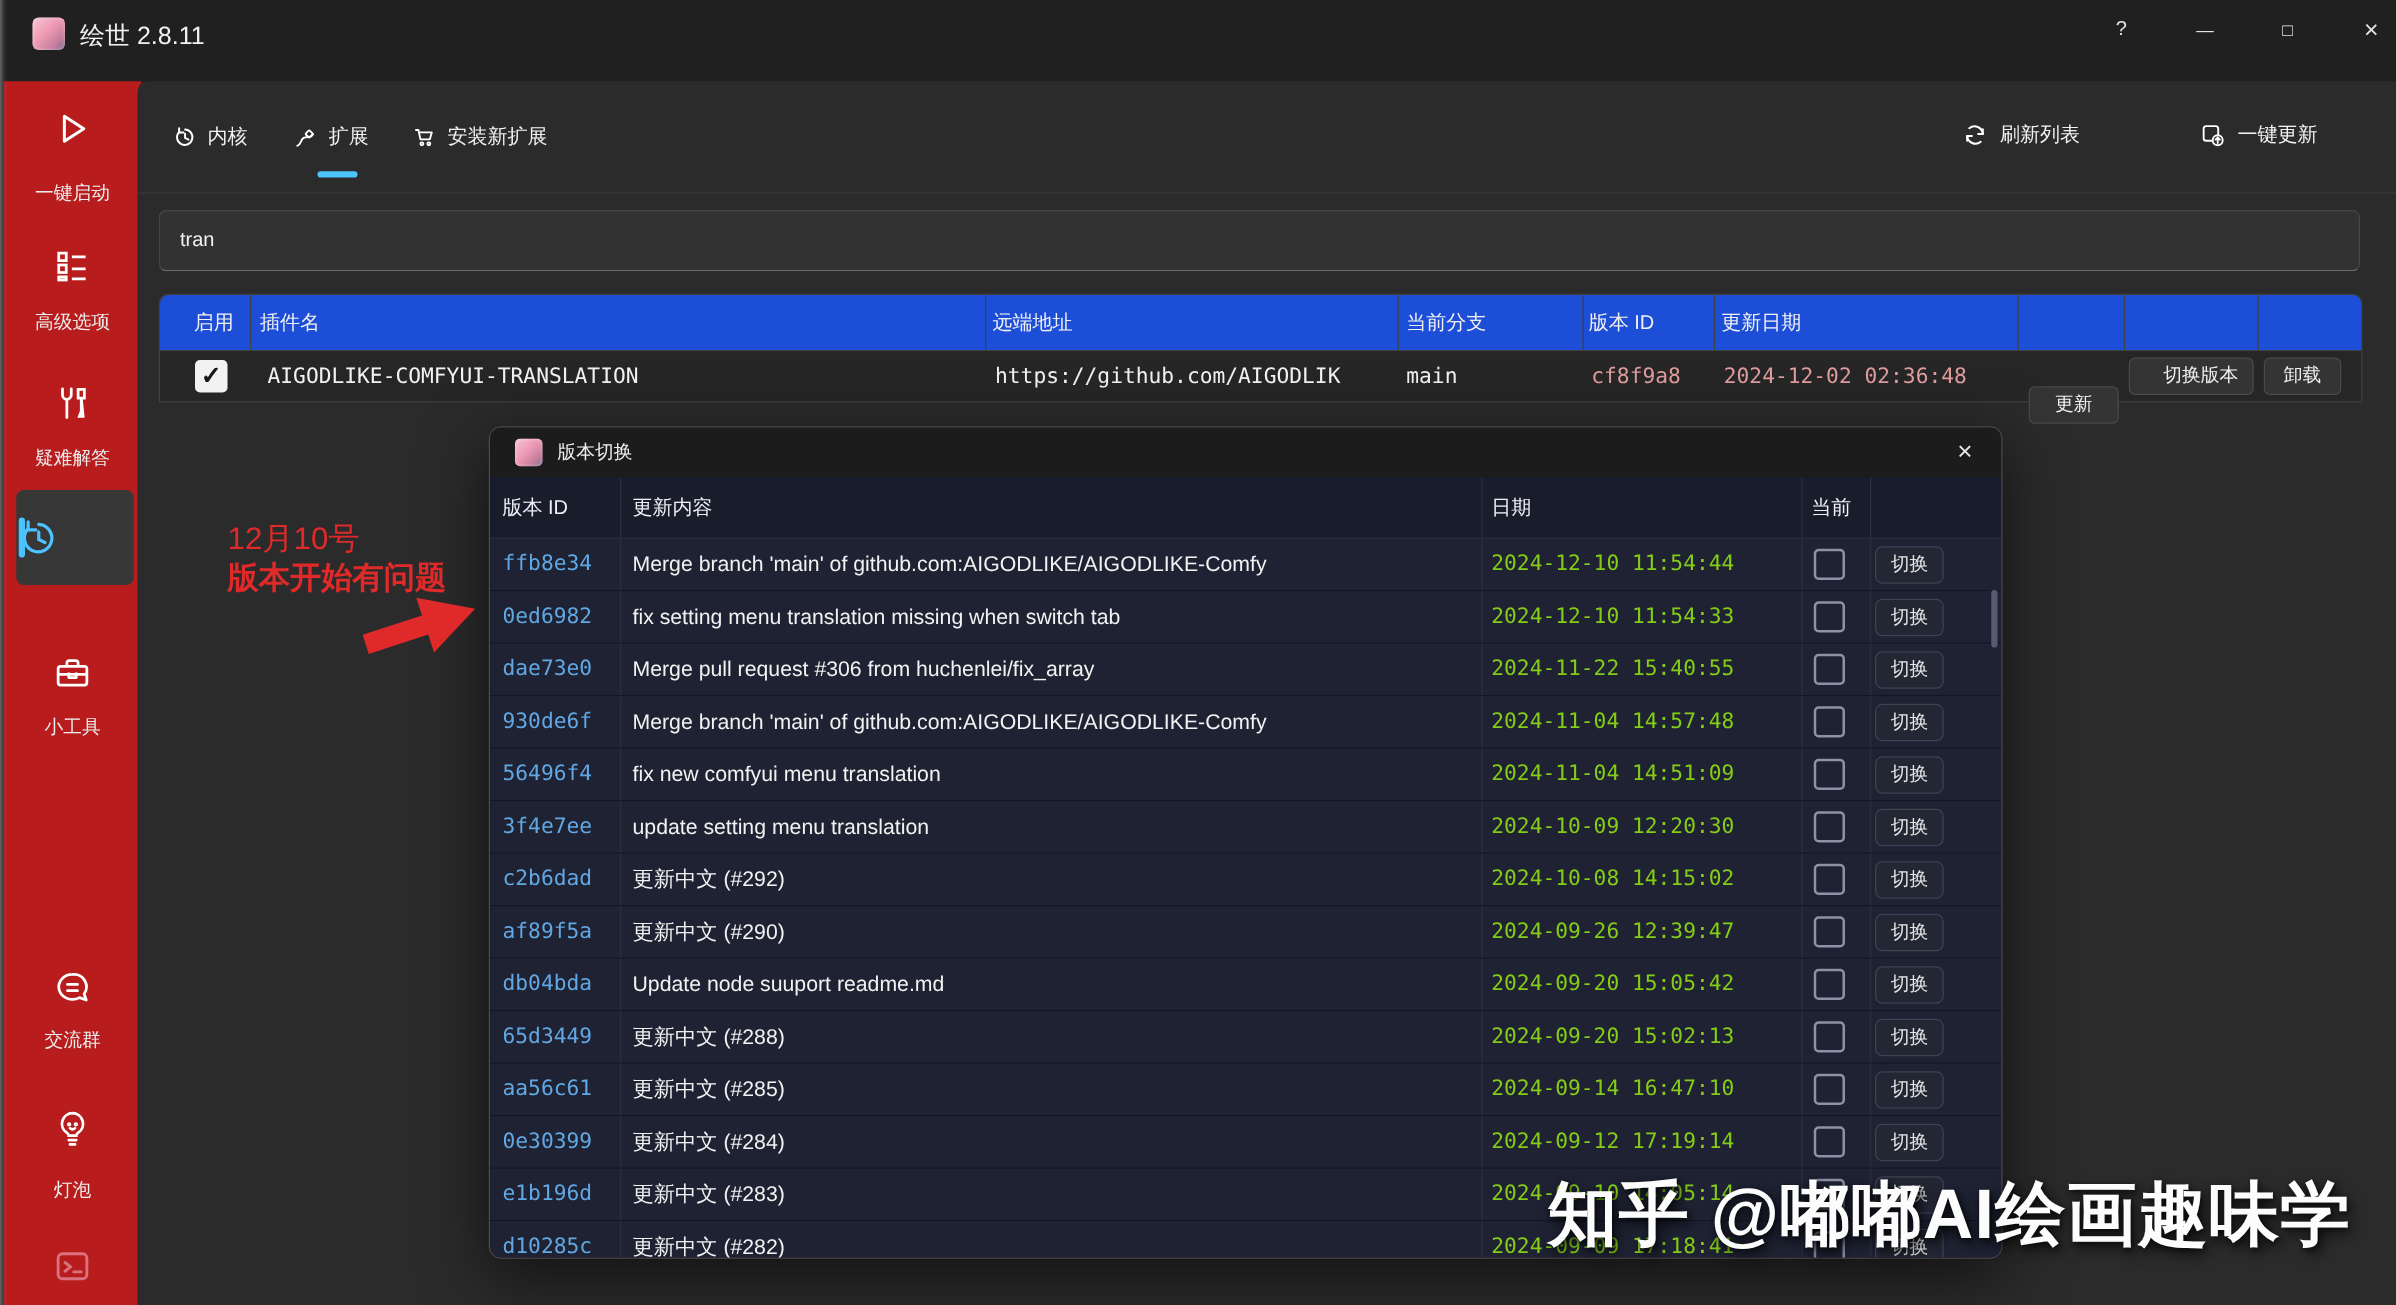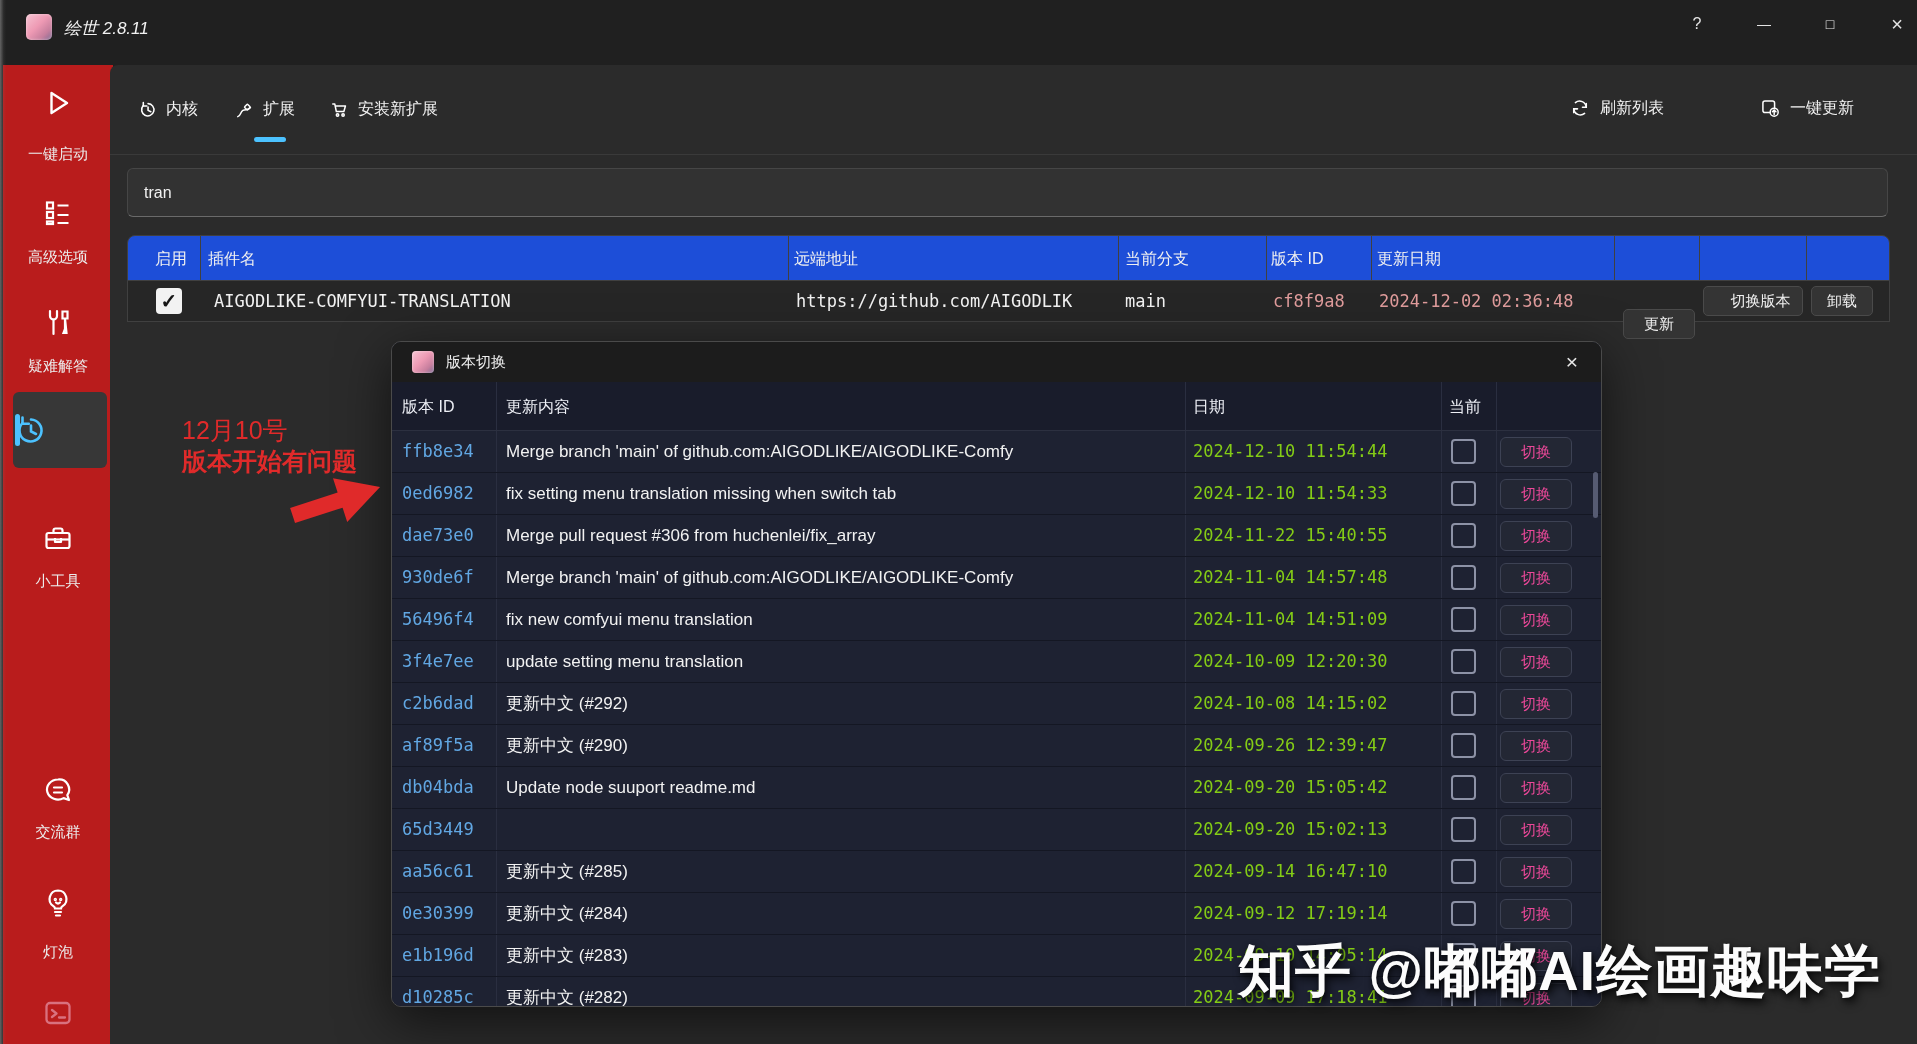--- a/index.html
+++ b/index.html
@@ -4,21 +4,21 @@
 <style>
   html,body{margin:0;padding:0;width:1917px;height:1044px;overflow:hidden;}
   body{background:#202020;font-family:"Liberation Sans",sans-serif;color:#f0f0f0;position:relative;}
   .mono{font-family:"DejaVu Sans Mono",monospace;}
   button{background:none;border:none;color:inherit;font-family:inherit;padding:0;margin:0;cursor:pointer;}
 
   
   #titlebar{position:absolute;left:0;top:0;width:1917px;height:65px;background:#202020;}
   .app-icon{position:absolute;border-radius:5px;background:linear-gradient(135deg,#f6c3d2 0%,#ee9ab4 45%,#c77f9e 75%,#7e6a92 100%);box-shadow:inset 0 0 3px rgba(255,255,255,.5);}
   #tb-icon{left:26px;top:14px;width:26px;height:26px;}
-  #tb-title{position:absolute;left:64px;top:14px;height:30px;line-height:30px;font-size:17px;color:#f2f2f2;font-style:italic;}
+  #tb-title{position:absolute;left:64px;top:14px;height:30px;line-height:30px;font-size:20px;color:#f2f2f2;}
   .winbtn{position:absolute;top:8px;width:34px;height:32px;text-align:center;line-height:32px;color:#e4e4e4;font-size:16px;}
   #btn-help{left:1680px;}#btn-min{left:1747px;font-size:14px;}#btn-max{left:1813px;font-size:14px;}#btn-close{left:1880px;font-size:20px;}
 
   
   #edge{position:absolute;left:0;top:0;width:6px;height:1044px;background:linear-gradient(to right,rgba(200,200,200,.40),rgba(120,120,120,.12) 60%,rgba(0,0,0,0));z-index:60;pointer-events:none;}
 
   
   #sidebar{position:absolute;left:3px;top:65px;width:110px;height:979px;background:#b91c1c;}
   .side-item{position:absolute;left:0;width:110px;text-align:center;}
   .side-icon{display:inline-block;}
@@ -56,21 +56,21 @@
   #modal-close{position:absolute;left:1150px;top:0;width:60px;height:40px;text-align:center;line-height:40px;font-size:21px;color:#e8e8e8;}
   #modal-header{position:absolute;left:0;top:40px;width:100%;height:49px;background:#191c2b;border-bottom:1px solid #2c3040;box-sizing:border-box;}
   .mh{position:absolute;top:0;height:49px;line-height:49px;font-size:16px;color:#eef0f6;white-space:nowrap;}
   #modal-rows{position:absolute;left:0;top:89px;width:100%;}
   .mrow{position:relative;width:100%;height:42px;background:#1e2232;border-bottom:1px solid #141723;box-sizing:border-box;}
   .mcell{position:absolute;top:0;height:41px;line-height:41px;white-space:nowrap;}
   .hash{left:10px;font-size:17px;color:#61a7e3;}
   .msg{left:114px;width:670px;overflow:hidden;font-size:17px;color:#f2f2f2;}
   .mdate{left:801px;font-size:17px;color:#84cc16;}
   .mcheck{position:absolute;left:1059px;top:8px;width:25px;height:25px;border:2px solid #8d92a6;border-radius:4px;box-sizing:border-box;background:transparent;}
-  .mswitch{position:absolute;left:1108px;top:6px;width:72px;height:30px;background:#232734;border:1px solid #3d4254;border-radius:6px;font-size:15px;color:#ec4899;line-height:28px;text-align:center;box-sizing:border-box;}
+  .mswitch{position:absolute;left:1108px;top:6px;width:55px;height:30px;background:#232734;border:1px solid #3d4254;border-radius:6px;font-size:15px;color:#e5e5e5;line-height:28px;text-align:center;box-sizing:border-box;}
   .vsep{position:absolute;top:0;bottom:0;width:1px;background:#2a2e40;}
   .s1{left:104px;}.s2{left:793px;}.s3{left:1049px;}.s4{left:1104px;}
   #modal-scroll{position:absolute;left:1201px;top:130px;width:5px;height:46px;border-radius:3px;background:#565b72;}
 
   
   .anno{position:absolute;left:182px;font-size:25px;color:#e02a2a;z-index:25;white-space:nowrap;}
   #anno1{top:414px;}#anno2{top:445px;font-weight:bold;}
   #anno-arrow{position:absolute;left:287px;top:478px;z-index:25;}
   #watermark{position:absolute;left:1238px;top:934px;font-size:56px;font-weight:bold;letter-spacing:1px;color:#fcfcfc;white-space:nowrap;z-index:40;text-shadow:3px 5px 10px rgba(0,0,0,.75),1px 2px 4px rgba(0,0,0,.55);}
 
@@ -388,20 +388,21 @@
     <span class="mcheck"></span>
     <button class="mswitch">切换</button>
     <span class="vsep s1"></span>
         <span class="vsep s2"></span>
         <span class="vsep s3"></span>
         <span class="vsep s4"></span>
   </div>
 
   <div class="mrow">
     <span class="mcell hash mono">65d3449</span>
+    <span class="mcell msg">更新中文 (#288)</span>
     <span class="mcell mdate mono">2024-09-20 15:02:13</span>
     <span class="mcheck"></span>
     <button class="mswitch">切换</button>
     <span class="vsep s1"></span>
         <span class="vsep s2"></span>
         <span class="vsep s3"></span>
         <span class="vsep s4"></span>
   </div>
 
   <div class="mrow">

